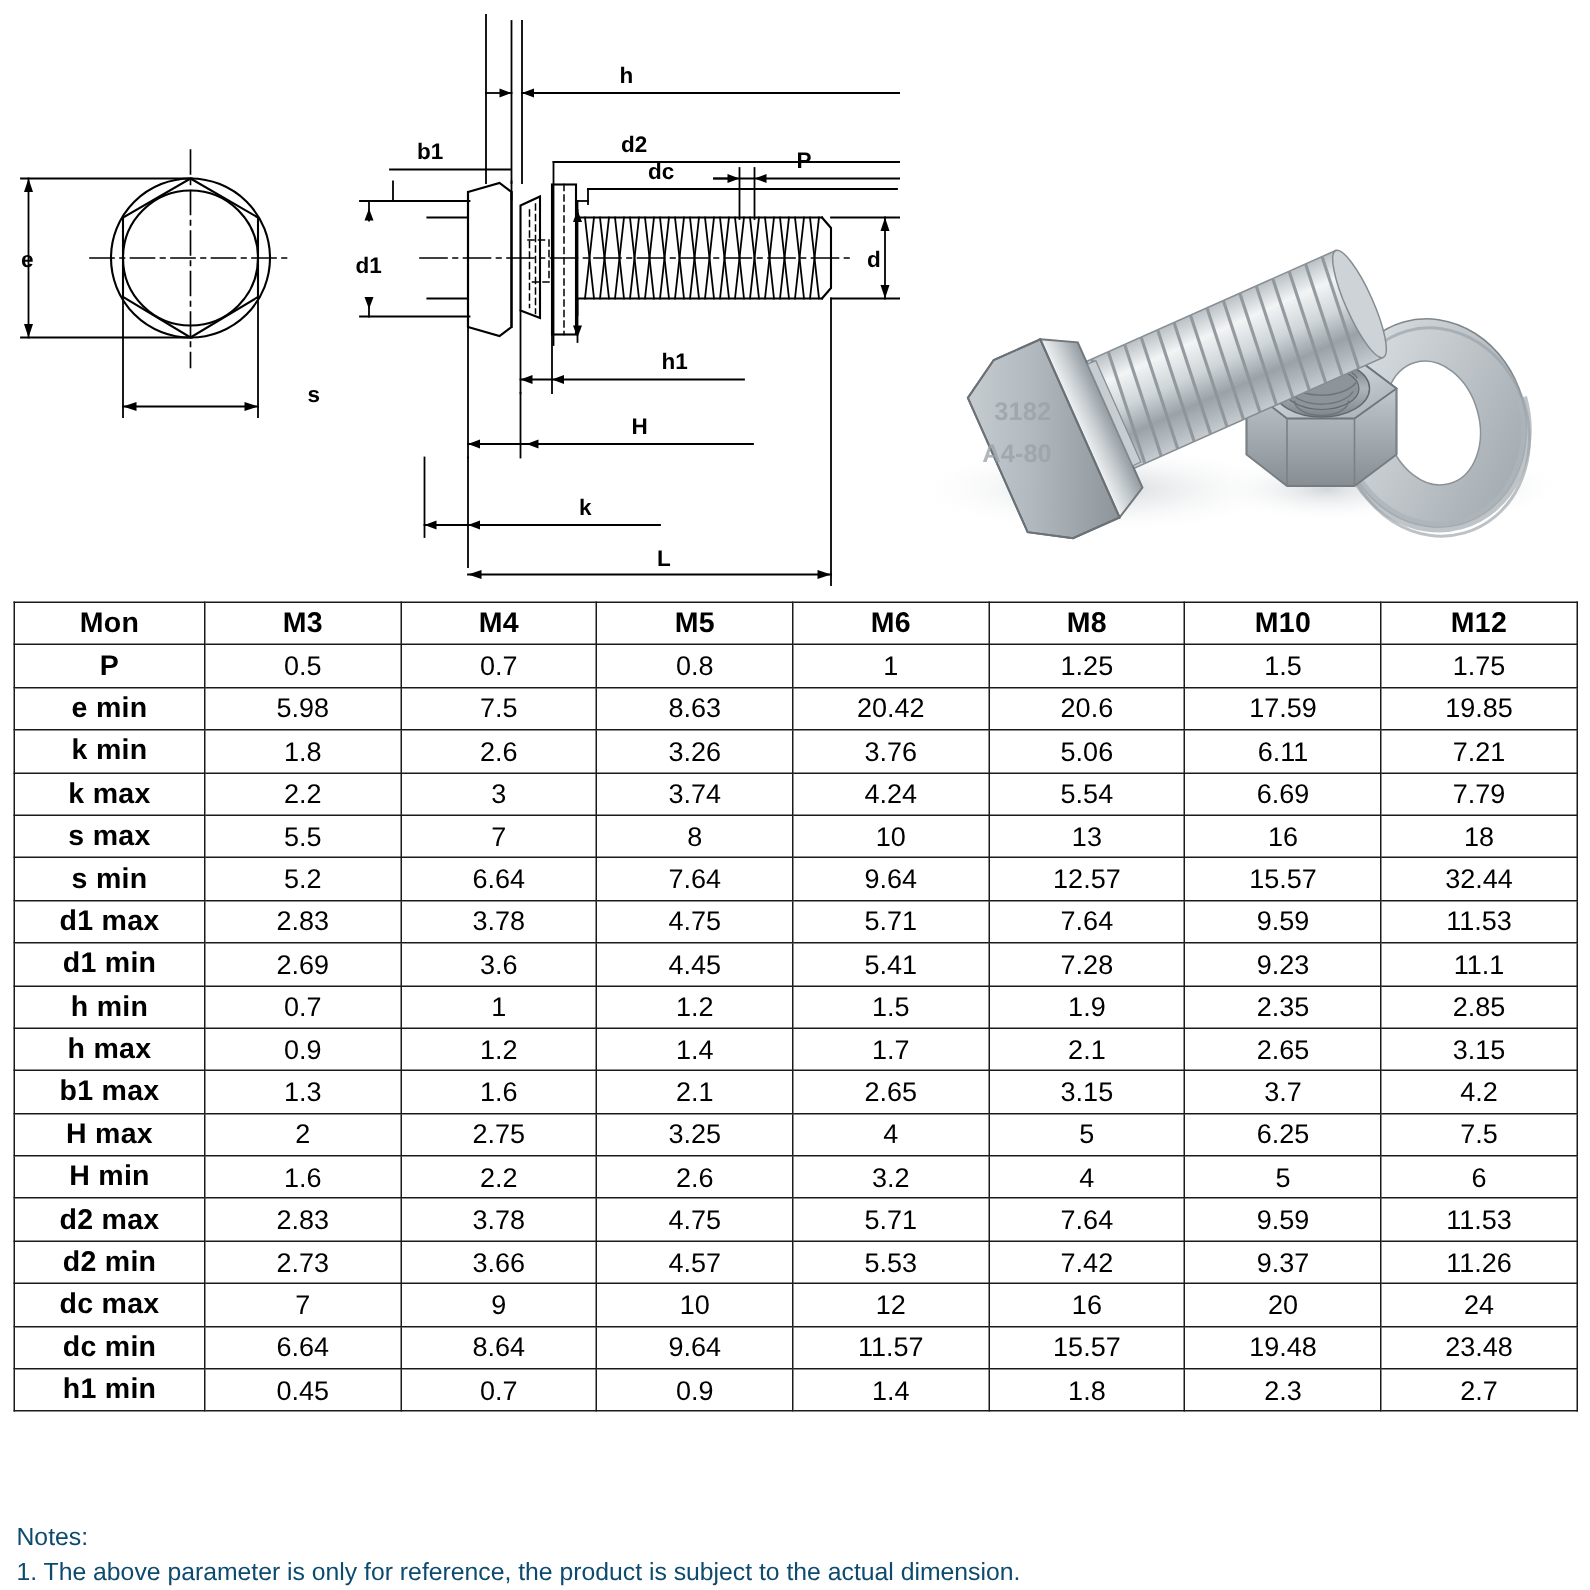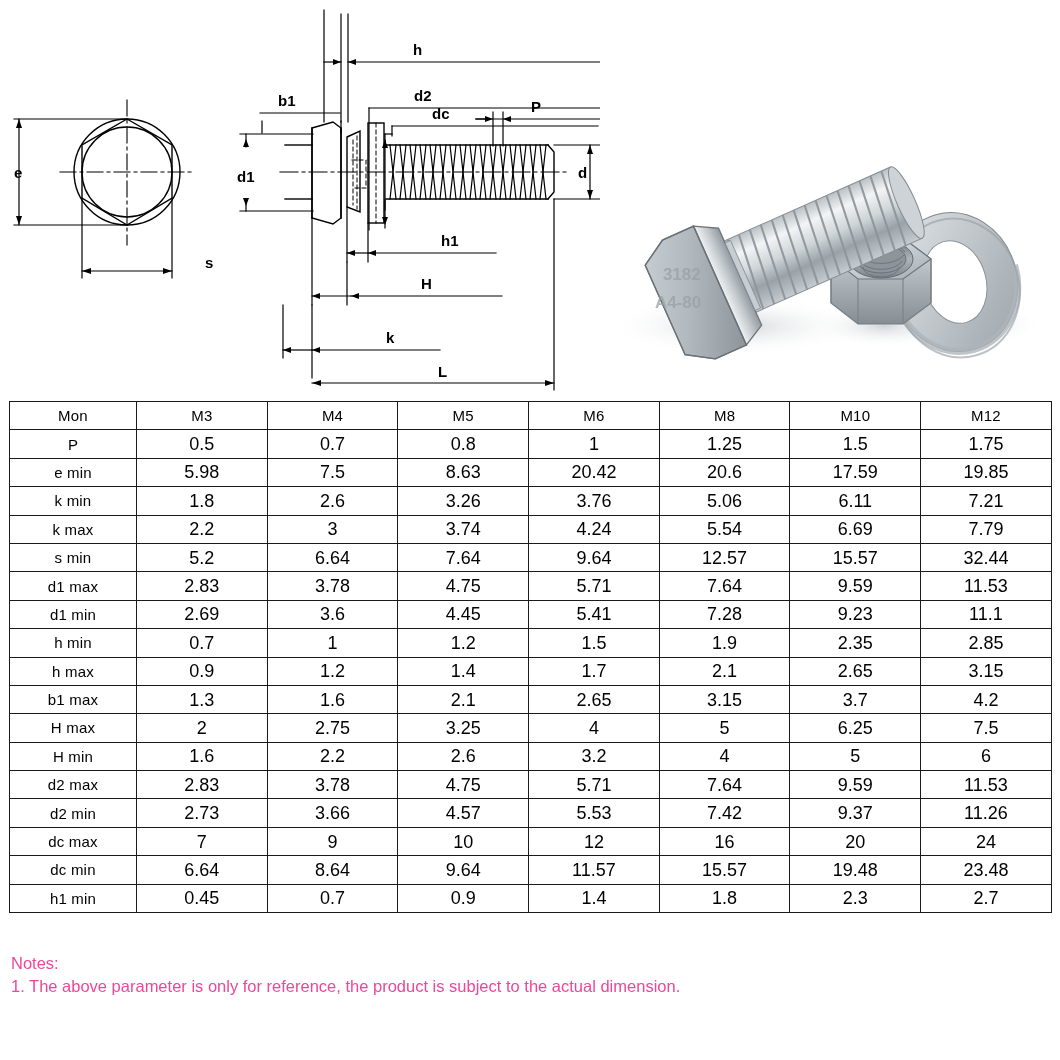--- a/index.html
+++ b/index.html
@@ -52,39 +52,39 @@
     border: 1.6px solid #1a1a1a;
     text-align: center;
     vertical-align: middle;
     height: 28.4px;
     padding: 0;
     line-height: 1;
     white-space: nowrap;
   }
   table#spec-table th,
   table#spec-table td.rowlabel {
-    font-weight: normal;
-    font-size: 15px;
+    font-weight: bold;
+    font-size: 19px;
     letter-spacing: 0.2px;
   }
   table#spec-table td.val {
     font-weight: normal;
     font-size: 18px;
   }
   col.c-label { width: 127px; }
   col.c-data  { width: 130.7px; }
 
   
   #notes {
     position: absolute;
-    left: 11px; top: 952px;
+    left: 11px; top: 1014px;
     width: 1030px;
     font-size: 16.5px;
     line-height: 1.42;
-    color: #ec4899;
+    color: #0c4a6e;
   }
   #notes div { white-space: nowrap; }
 
   
   .dimlabel {
     font-family: "Liberation Sans", sans-serif;
     font-weight: bold;
     font-size: 15px;
     fill: #000;
   }
@@ -412,20 +412,30 @@
           <td class="rowlabel">k max</td>
           <td class="val">2.2</td>
           <td class="val">3</td>
           <td class="val">3.74</td>
           <td class="val">4.24</td>
           <td class="val">5.54</td>
           <td class="val">6.69</td>
           <td class="val">7.79</td>
         </tr>
         <tr>
+          <td class="rowlabel">s max</td>
+          <td class="val">5.5</td>
+          <td class="val">7</td>
+          <td class="val">8</td>
+          <td class="val">10</td>
+          <td class="val">13</td>
+          <td class="val">16</td>
+          <td class="val">18</td>
+        </tr>
+        <tr>
           <td class="rowlabel">s min</td>
           <td class="val">5.2</td>
           <td class="val">6.64</td>
           <td class="val">7.64</td>
           <td class="val">9.64</td>
           <td class="val">12.57</td>
           <td class="val">15.57</td>
           <td class="val">32.44</td>
         </tr>
         <tr>

